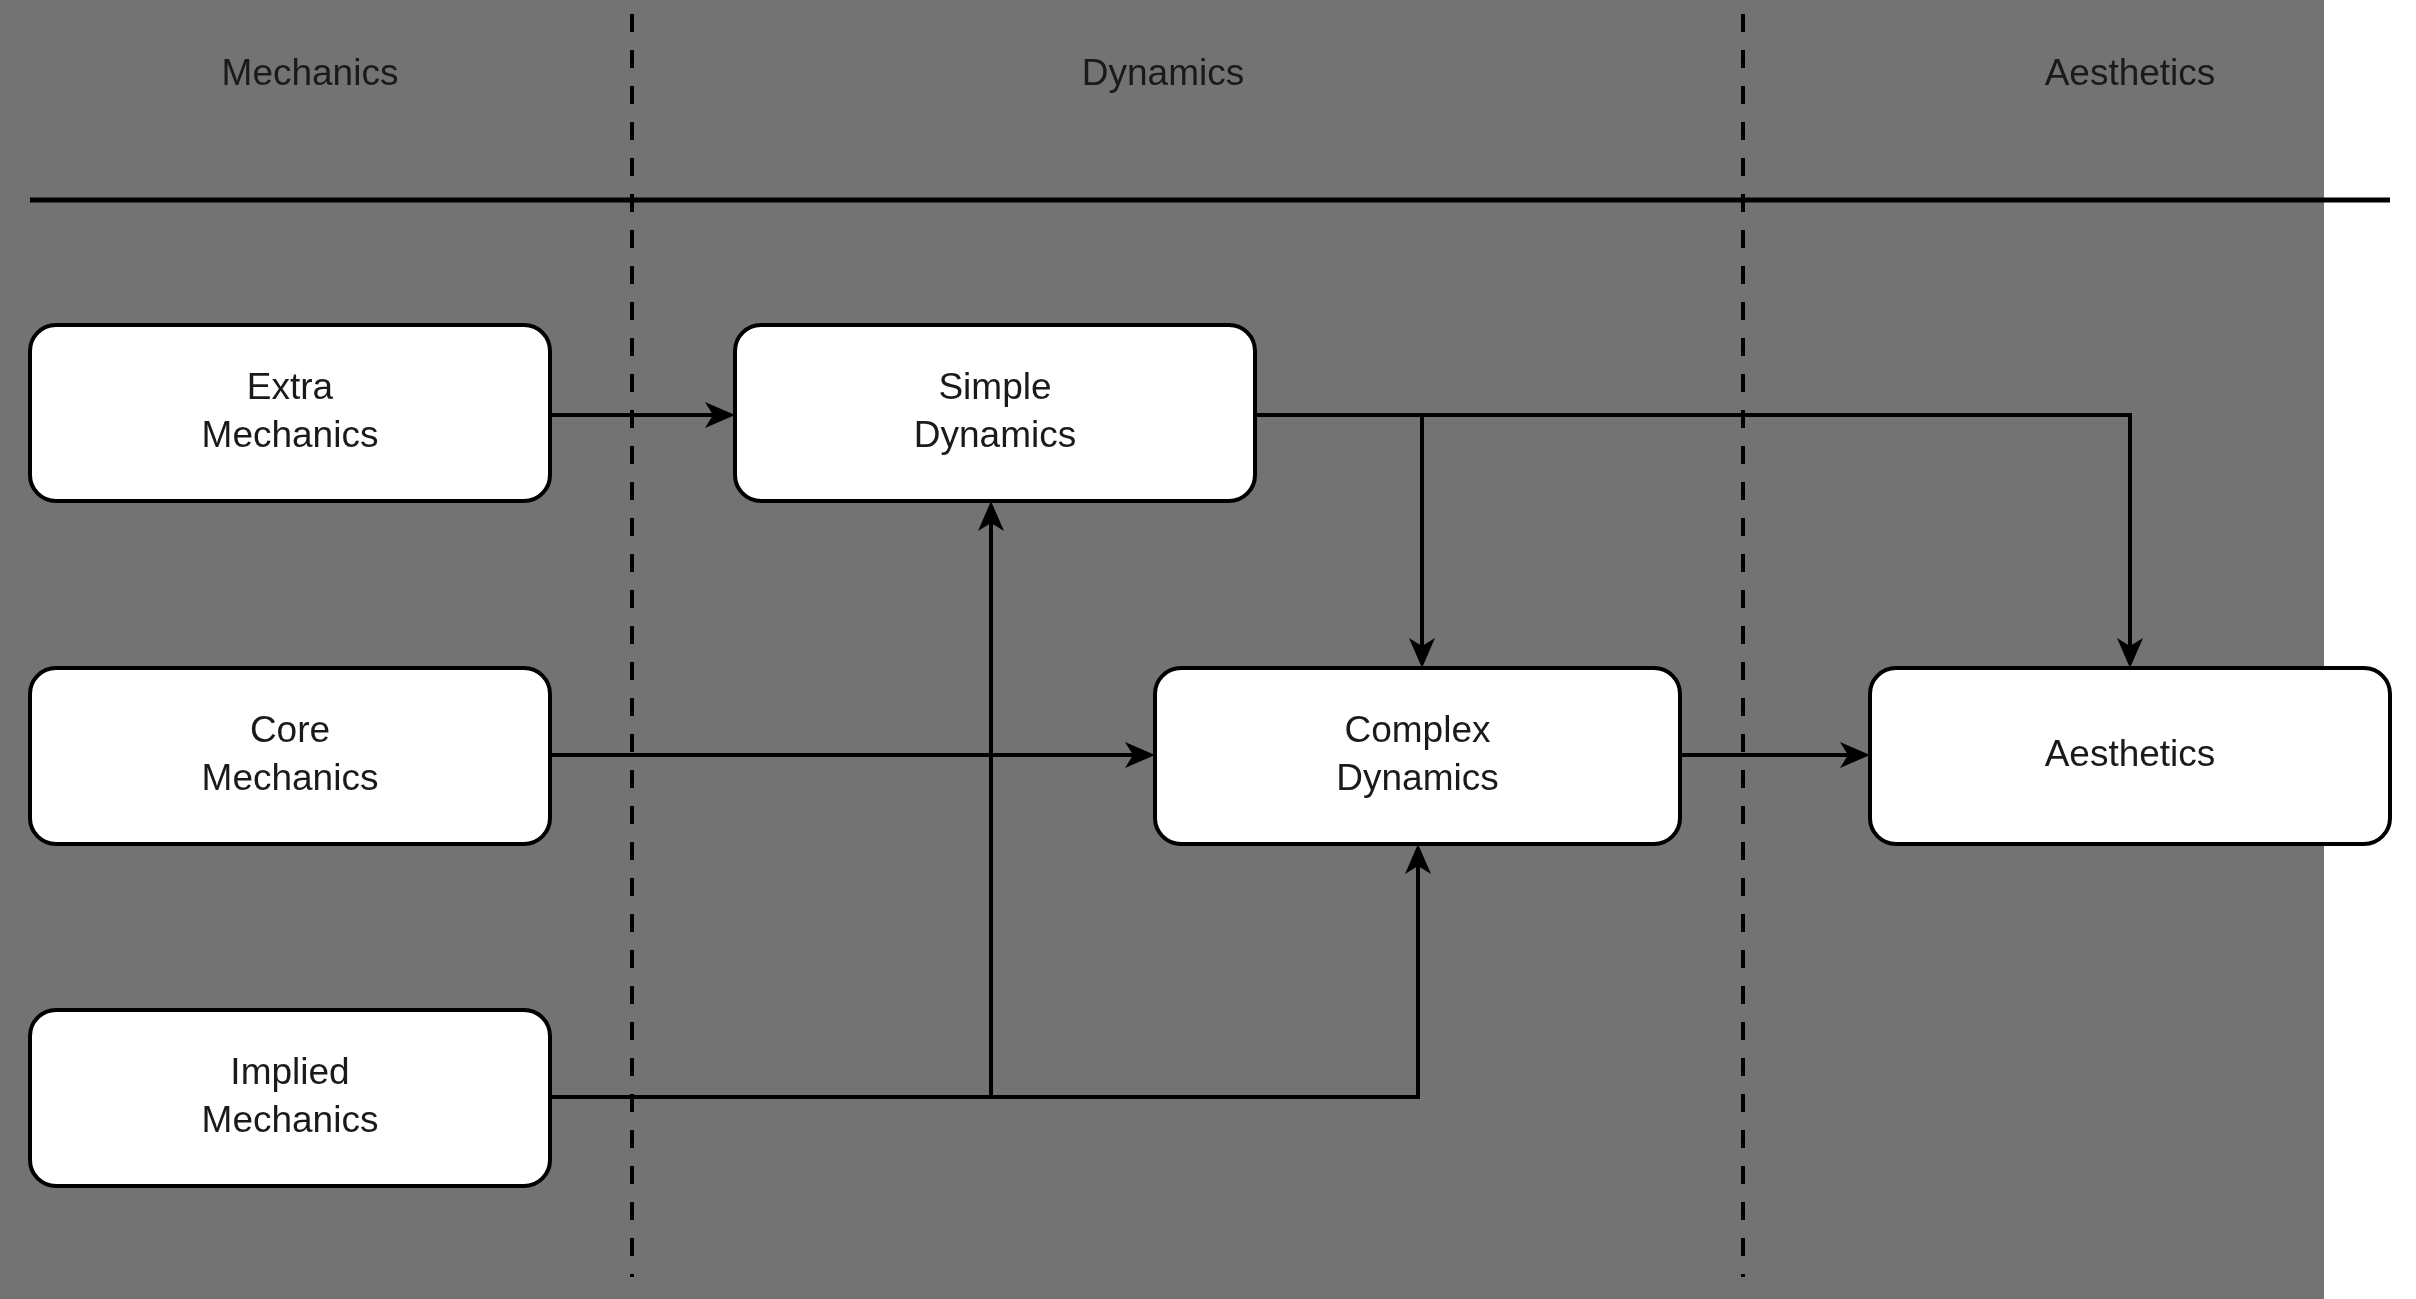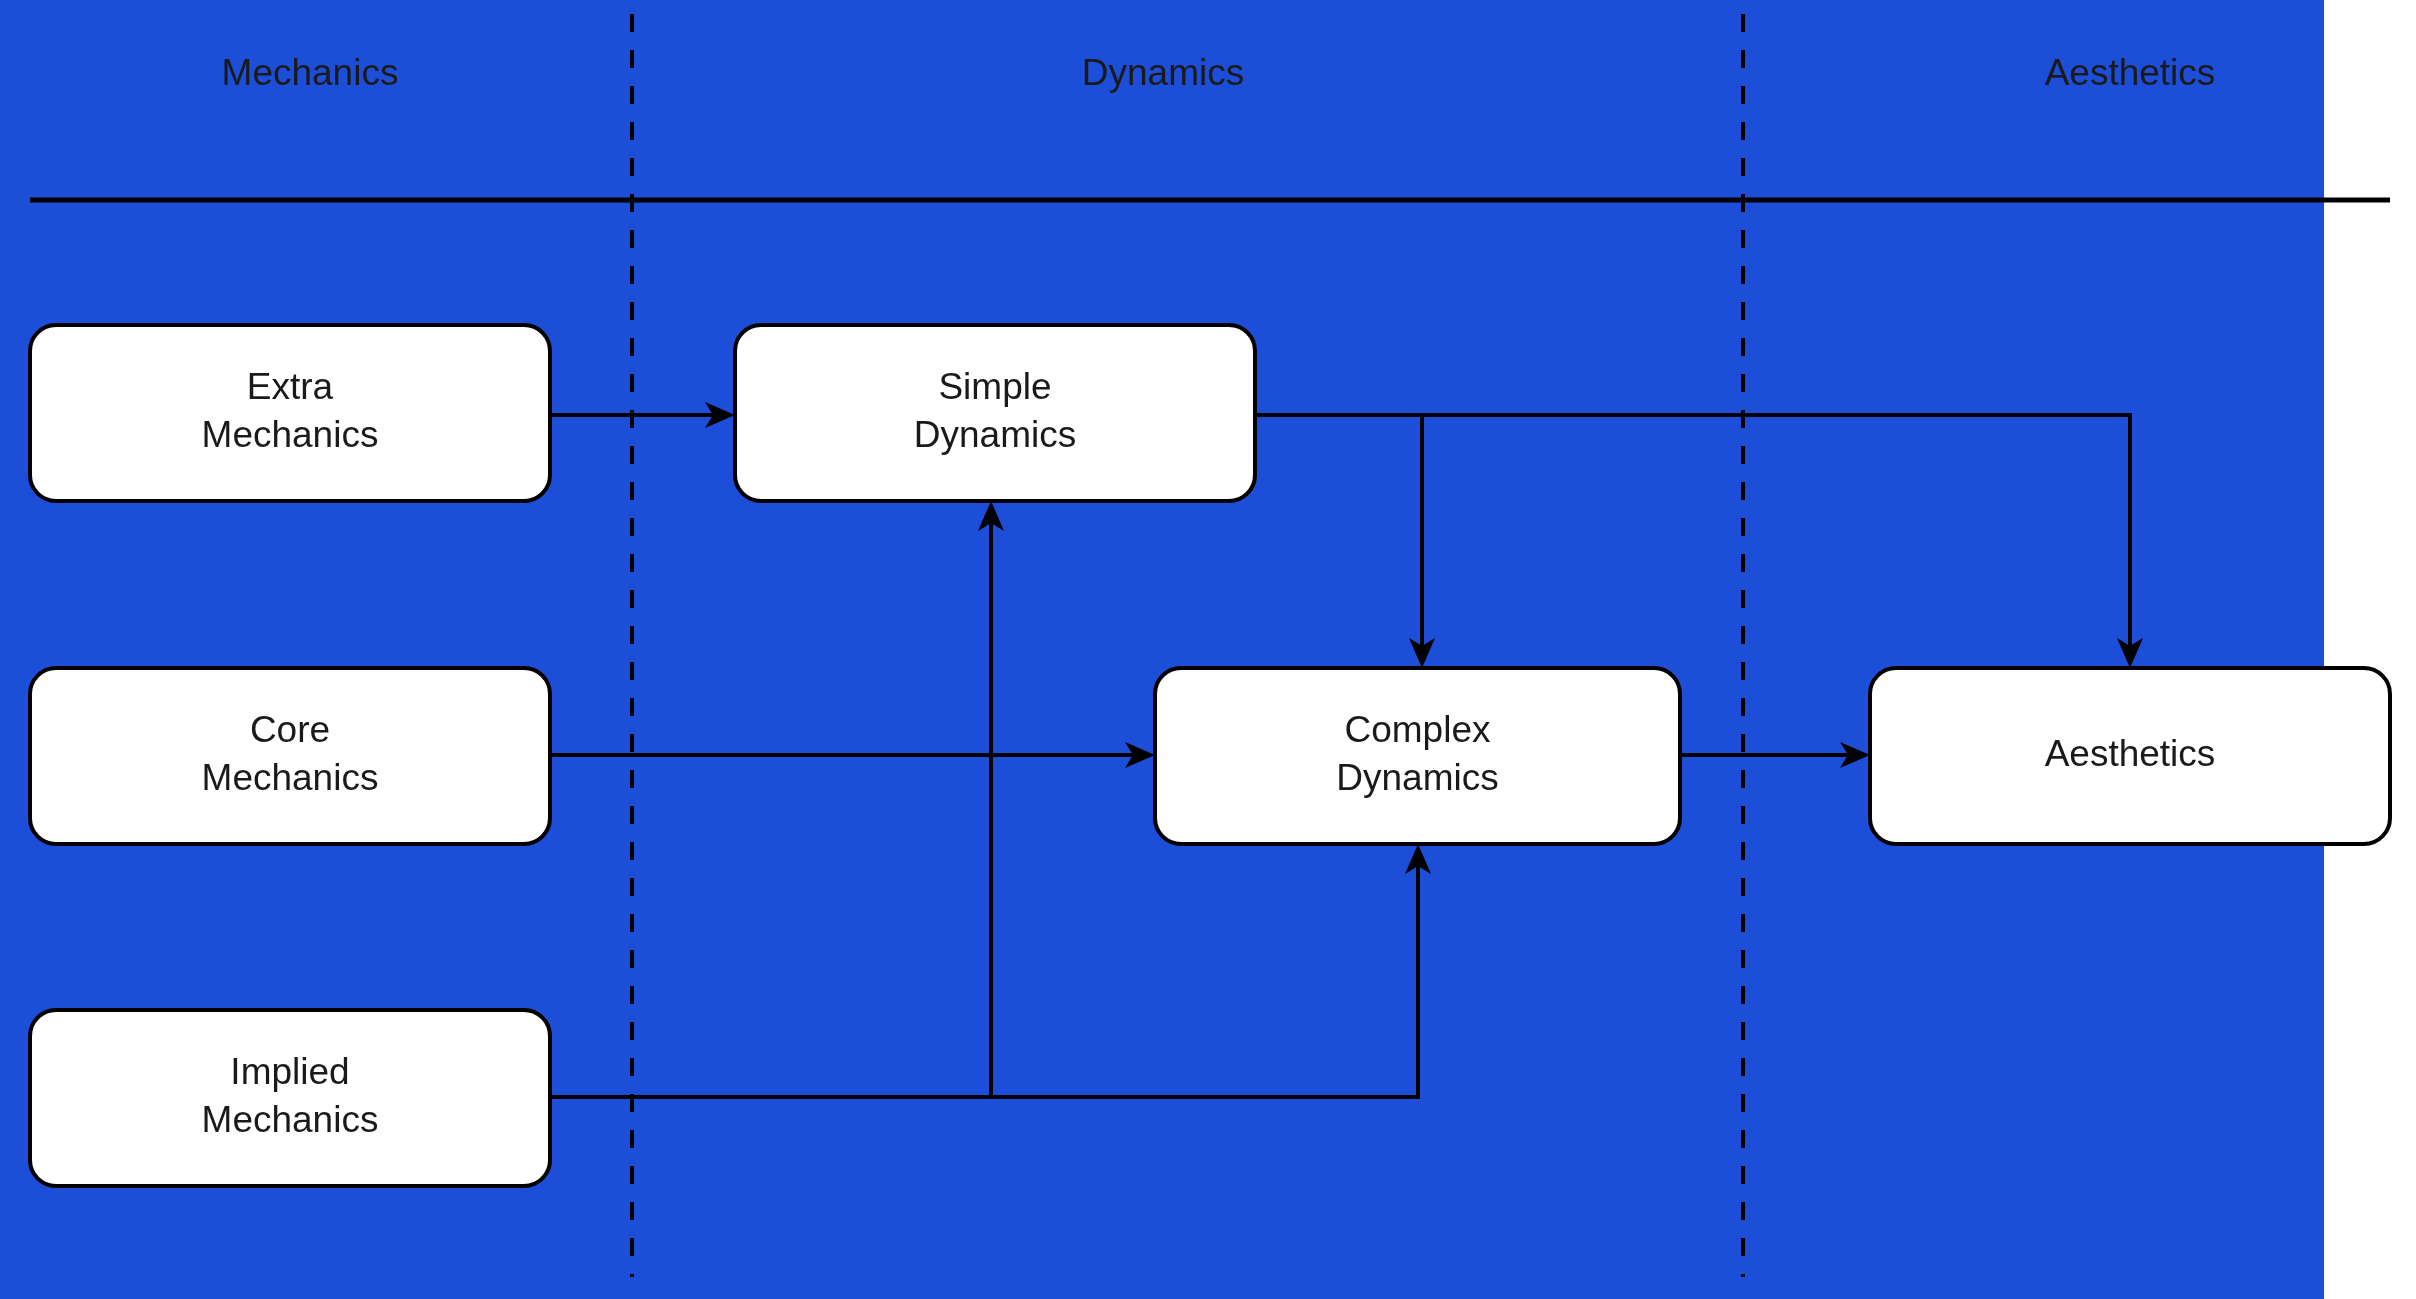--- a/index.html
+++ b/index.html
@@ -10,21 +10,21 @@
   body {
     width: 2416px;
     height: 1299px;
     font-family: "Liberation Sans", sans-serif;
     overflow: hidden;
   }
   #diagram-root {
     position: relative;
     width: 2324px;
     height: 1299px;
-    background: #1d4ed8;
+    background: #737373;
   }
   svg.canvas {
     position: absolute;
     top: 0;
     left: 0;
     width: 2416px;
     height: 1299px;
   }
   .col-header {
     font-family: "Liberation Sans", sans-serif;

